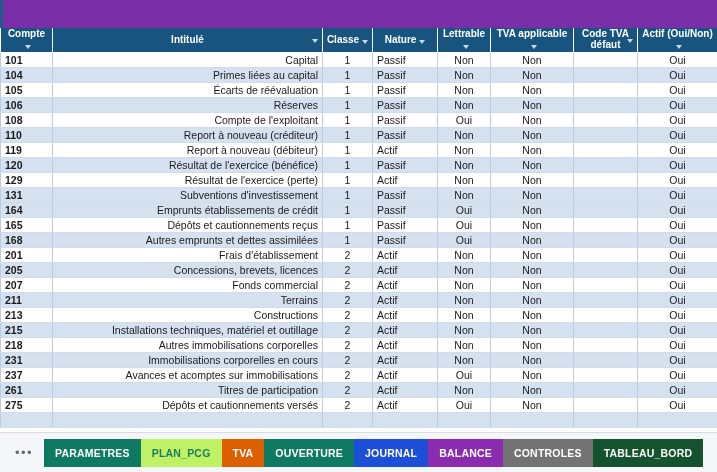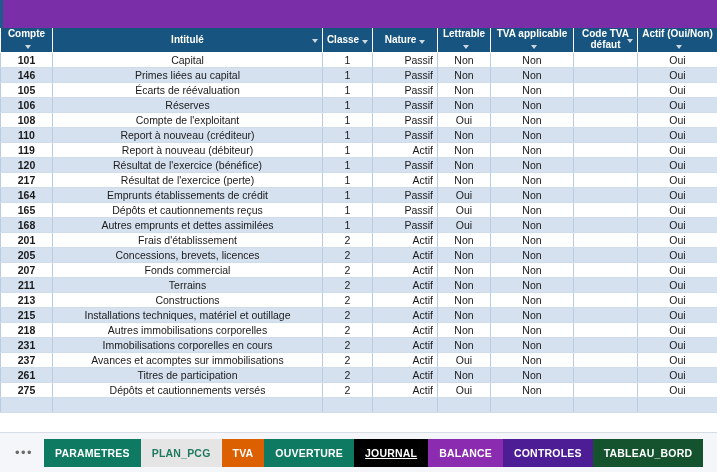--- a/index.html
+++ b/index.html
@@ -102,24 +102,24 @@
     padding: 0 4px;
     border-left: 1px solid #b8cce4;
     border-right: 1px solid #b8cce4;
     border-bottom: 1px solid #cfdceb;
     white-space: nowrap;
     overflow: hidden;
   }
   tbody tr.band-a td { background: #ffffff; }
   tbody tr.band-b td { background: #d6e1f0; }
 
-  td.c-compte  { text-align: center; font-weight: bold; margin-left: 40px; }
-  td.c-intitule{ text-align: center; }
+  td.c-compte  { text-align: left; font-weight: bold; margin-left: 40px; }
+  td.c-intitule{ text-align: right; }
   td.c-classe  { text-align: center; }
-  td.c-nature  { text-align: right; margin-left: 20px; }
+  td.c-nature  { text-align: left; margin-left: 20px; }
   td.c-lettr   { text-align: center; }
   td.c-tva     { text-align: center; }
   td.c-code    { text-align: center; }
   td.c-actif   { text-align: center; }
 
   
   col.w-compte   { width: 52px; }
   col.w-intitule { width: 270px; }
   col.w-classe   { width: 50px; }
   col.w-nature   { width: 65px; }
@@ -209,21 +209,21 @@
             <td class="c-compte">101</td>
             <td class="c-intitule">Capital</td>
             <td class="c-classe">1</td>
             <td class="c-nature">Passif</td>
             <td class="c-lettr">Non</td>
             <td class="c-tva">Non</td>
             <td class="c-code"></td>
             <td class="c-actif">Oui</td>
           </tr>
           <tr class="band-b">
-            <td class="c-compte">146</td>
+            <td class="c-compte">104</td>
             <td class="c-intitule">Primes liées au capital</td>
             <td class="c-classe">1</td>
             <td class="c-nature">Passif</td>
             <td class="c-lettr">Non</td>
             <td class="c-tva">Non</td>
             <td class="c-code"></td>
             <td class="c-actif">Oui</td>
           </tr>
           <tr class="band-a">
             <td class="c-compte">105</td>
@@ -279,24 +279,34 @@
             <td class="c-compte">120</td>
             <td class="c-intitule">Résultat de l'exercice (bénéfice)</td>
             <td class="c-classe">1</td>
             <td class="c-nature">Passif</td>
             <td class="c-lettr">Non</td>
             <td class="c-tva">Non</td>
             <td class="c-code"></td>
             <td class="c-actif">Oui</td>
           </tr>
           <tr class="band-a">
-            <td class="c-compte">217</td>
+            <td class="c-compte">129</td>
             <td class="c-intitule">Résultat de l'exercice (perte)</td>
             <td class="c-classe">1</td>
             <td class="c-nature">Actif</td>
+            <td class="c-lettr">Non</td>
+            <td class="c-tva">Non</td>
+            <td class="c-code"></td>
+            <td class="c-actif">Oui</td>
+          </tr>
+          <tr class="band-b">
+            <td class="c-compte">131</td>
+            <td class="c-intitule">Subventions d'investissement</td>
+            <td class="c-classe">1</td>
+            <td class="c-nature">Passif</td>
             <td class="c-lettr">Non</td>
             <td class="c-tva">Non</td>
             <td class="c-code"></td>
             <td class="c-actif">Oui</td>
           </tr>
           <tr class="band-b">
             <td class="c-compte">164</td>
             <td class="c-intitule">Emprunts établissements de crédit</td>
             <td class="c-classe">1</td>
             <td class="c-nature">Passif</td>
@@ -446,23 +456,23 @@
             <td class="c-actif"></td>
           </tr>
         </tbody>
     </table>
   </div>
 
   <div class="tabbar">
     <div class="tab-ellipsis">•••</div>
     <div id="tabs-host" style="display:flex;">
         <div class="tab" style="background: rgb(14, 122, 98); color: rgb(255, 255, 255);">PARAMETRES</div>
-        <div class="tab active" style="background: #e5e5e5; color: rgb(30, 122, 95);">PLAN_PCG</div>
+        <div class="tab active" style="background: #bef264; color: rgb(30, 122, 95);">PLAN_PCG</div>
         <div class="tab" style="background: rgb(221, 96, 0); color: rgb(255, 255, 255);">TVA</div>
         <div class="tab" style="background: rgb(14, 122, 98); color: rgb(255, 255, 255);">OUVERTURE</div>
-        <div class="tab" style="background: #000000; color: rgb(255, 255, 255); text-decoration: underline;">JOURNAL</div>
+        <div class="tab" style="background: #1d4ed8; color: rgb(255, 255, 255);">JOURNAL</div>
         <div class="tab" style="background: rgb(139, 43, 176); color: rgb(255, 255, 255);">BALANCE</div>
-        <div class="tab" style="background: #4c1d95; color: rgb(255, 255, 255);">CONTROLES</div>
+        <div class="tab" style="background: #737373; color: rgb(255, 255, 255);">CONTROLES</div>
         <div class="tab" style="background: #14532d; color: rgb(255, 255, 255);">TABLEAU_BORD</div>
       </div>
   </div>
 
 </div>
 
 </body></html>

